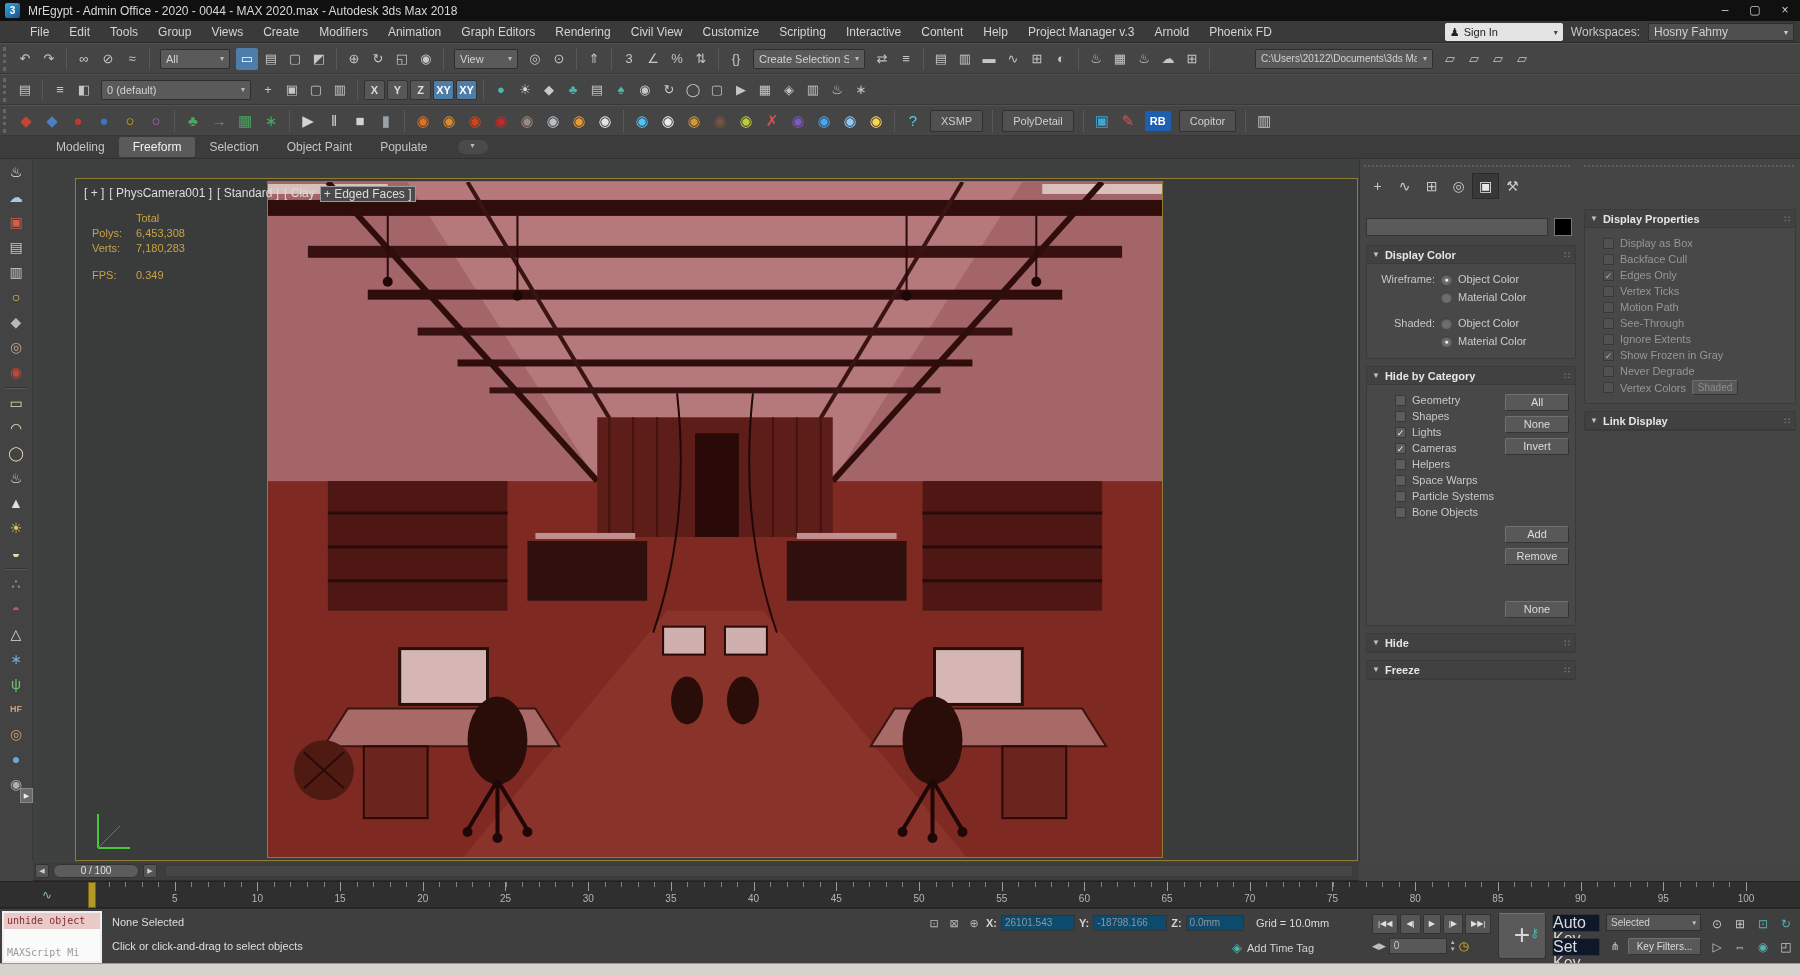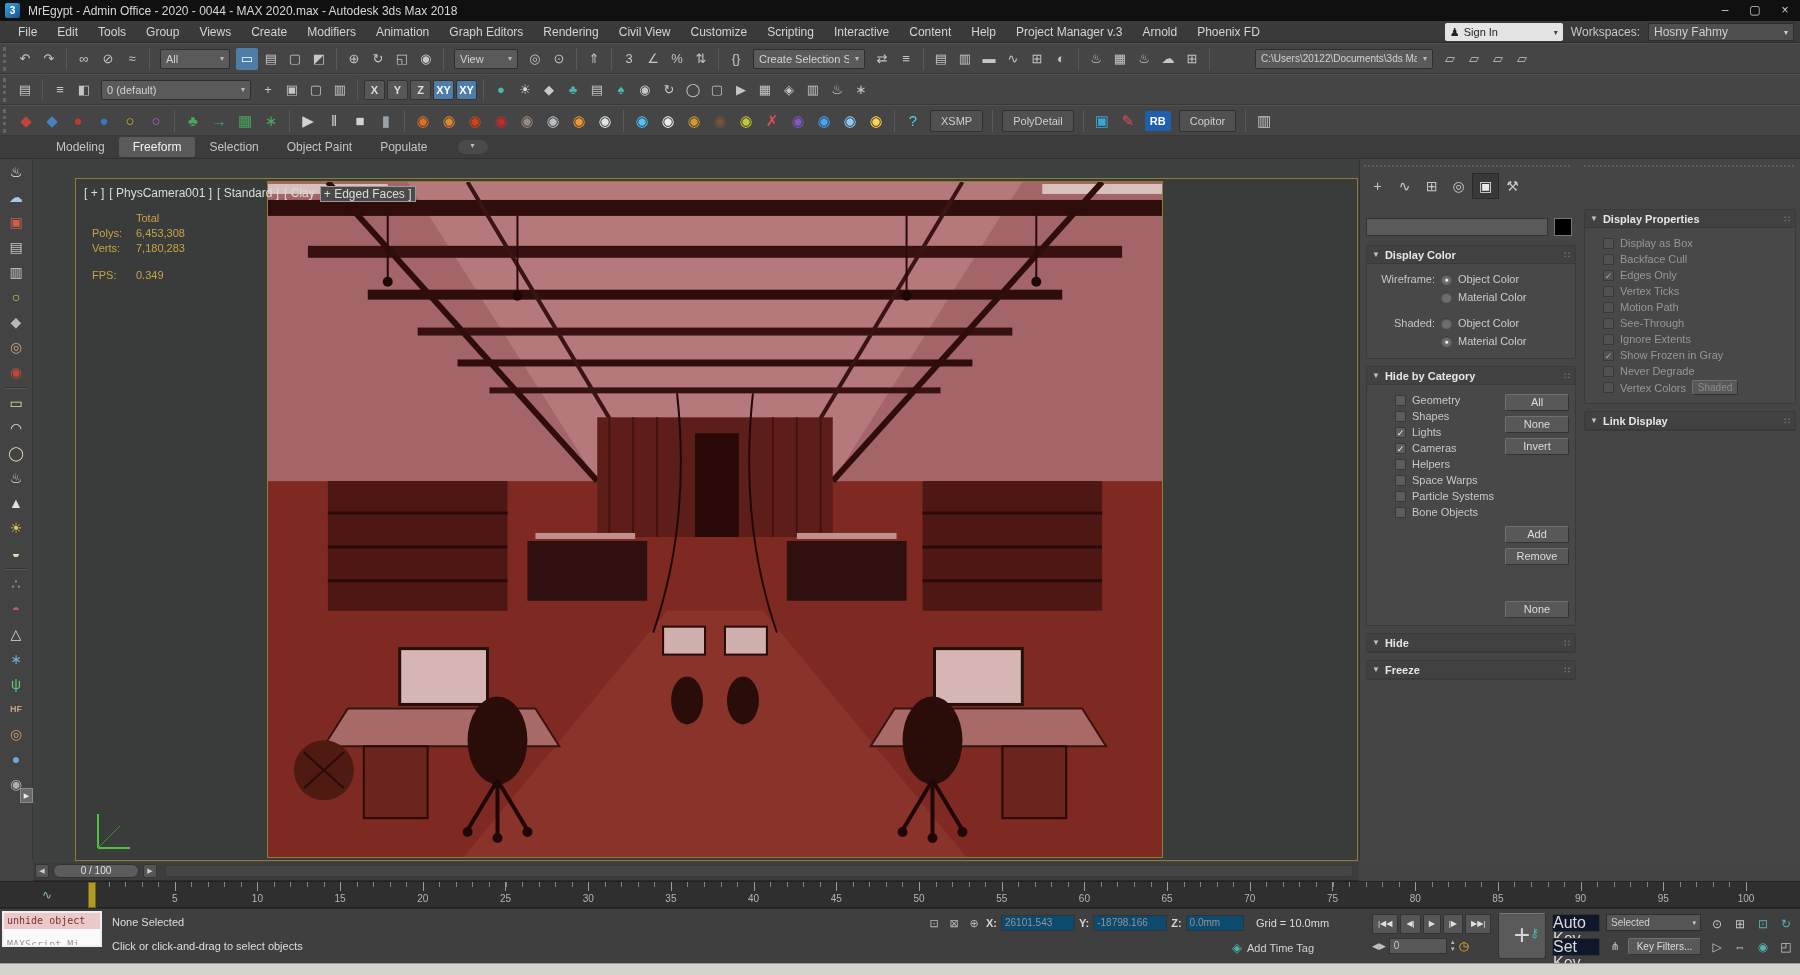--- a/index.html
+++ b/index.html
@@ -5,21 +5,21 @@
   *{box-sizing:border-box;margin:0;padding:0}
   html,body{width:1800px;height:975px;overflow:hidden;background:#333}
   .app{position:relative;width:1800px;height:975px;background:#444;font-family:"Liberation Sans",sans-serif;font-size:11px;color:#ccc;user-select:none}
   
   .titlebar{position:absolute;left:0;top:0;width:100%;height:21px;background:#101010;display:flex;align-items:center;color:#d8d8d8}
   .logo{width:15px;height:15px;margin-left:5px;border-radius:2px;background:linear-gradient(135deg,#36a8dc,#1a4f8a);color:#fff;font-weight:bold;font-size:10px;text-align:center;line-height:15px}
   .wtitle{margin-left:8px;font-size:12px;white-space:nowrap}
   .wctrl{position:absolute;right:0;top:0;display:flex;height:21px}
   .wbtn{width:30px;text-align:center;line-height:21px;font-size:12px;color:#cfcfcf}
   
-  .menubar{position:absolute;left:0;top:21px;width:100%;height:22px;background:#3a3a3a;border-bottom:1px solid #2c2c2c;display:flex;align-items:center;padding-left:8px;font-size:12px}
+  .menubar{position:absolute;left:0;top:21px;width:100%;height:22px;background:#3a3a3a;border-bottom:1px solid #2c2c2c;display:flex;align-items:center;padding-left:20px;font-size:12px}
   .mi{padding:0 10px;color:#d4d4d4;white-space:nowrap}
   .mb-right{position:absolute;right:6px;top:2px;display:flex;gap:8px;align-items:center;height:18px}
   .signin{background:#e4e4e4;color:#222;height:18px;width:118px;border-radius:2px;display:flex;align-items:center;padding:0 5px;font-size:11px}
   .signin .arr{margin-left:auto;font-size:8px;color:#444}
   .ws-label{color:#c8c8c8}
   .ws-combo{background:#4e4e4e;border:1px solid #2d2d2d;height:18px;width:146px;display:flex;align-items:center;padding:0 5px;color:#cfcfcf}
   .ws-combo .arr{margin-left:auto;font-size:8px}
   
   .tb{position:absolute;left:0;width:100%;height:31px;background:#454545;border-top:1px solid #515151;border-bottom:1px solid #383838;display:flex;align-items:center;white-space:nowrap}
   .tb1{top:43px}.tb2{top:74px}.tb3{top:105px}
@@ -103,21 +103,21 @@
   .spacer26{height:26px}
   .wbtn2{display:block;width:152px;margin:4px auto}
   .hfrow{margin-left:6px;margin-top:6px}
   .dprops{padding-left:18px}
   .vcrow{display:flex;align-items:center;height:17px}
   .btn.sm{width:46px;height:15px;line-height:13px;font-size:10px;margin-left:6px}
   
   .statusbar{position:absolute;left:0;top:908px;width:1800px;height:55px;background:#3f3f3f;border-top:1px solid #2a2a2a;font-size:11px}
   .listener{position:absolute;left:2px;top:2px;width:100px;border:2px solid #efefef;background:#fff}
   .lis1{height:16px;background:#ecc9c9;color:#7a3030;font-family:"DejaVu Sans Mono",monospace;font-size:10px;line-height:16px;padding:0 3px;white-space:nowrap;overflow:hidden}
-  .lis2{height:16px;background:#fafafa;color:#9a9a9a;font-family:"DejaVu Sans Mono",monospace;font-size:10px;line-height:16px;padding:8px 3px;white-space:nowrap;overflow:hidden}
+  .lis2{height:16px;background:#fafafa;color:#9a9a9a;font-family:"DejaVu Sans Mono",monospace;font-size:10px;line-height:16px;padding:16px 3px;white-space:nowrap;overflow:hidden}
   .selstat{position:absolute;left:112px;top:7px;color:#dedede}
   .prompt{position:absolute;left:112px;top:31px;color:#dedede}
   .coords{position:absolute;left:926px;top:6px;display:flex;align-items:center;gap:4px}
   .cic{width:16px;height:16px;text-align:center;line-height:16px;color:#b8b8b8;font-size:11px}
   .clabel{color:#d6d6d6;font-weight:bold}
   .cfield{width:74px;height:16px;background:#0c4a6e;border:1px solid #333;color:#949494;font-size:10px;line-height:14px;padding:0 3px;overflow:hidden;white-space:nowrap}
   .cfield.z{width:58px}
   .gridlbl{position:absolute;left:1256px;top:8px;color:#dcdcdc}
   .timetag{position:absolute;left:1232px;top:31px;display:flex;align-items:center;gap:5px;color:#d2d2d2}
   .ttic{color:#49b8b0;font-size:13px}

